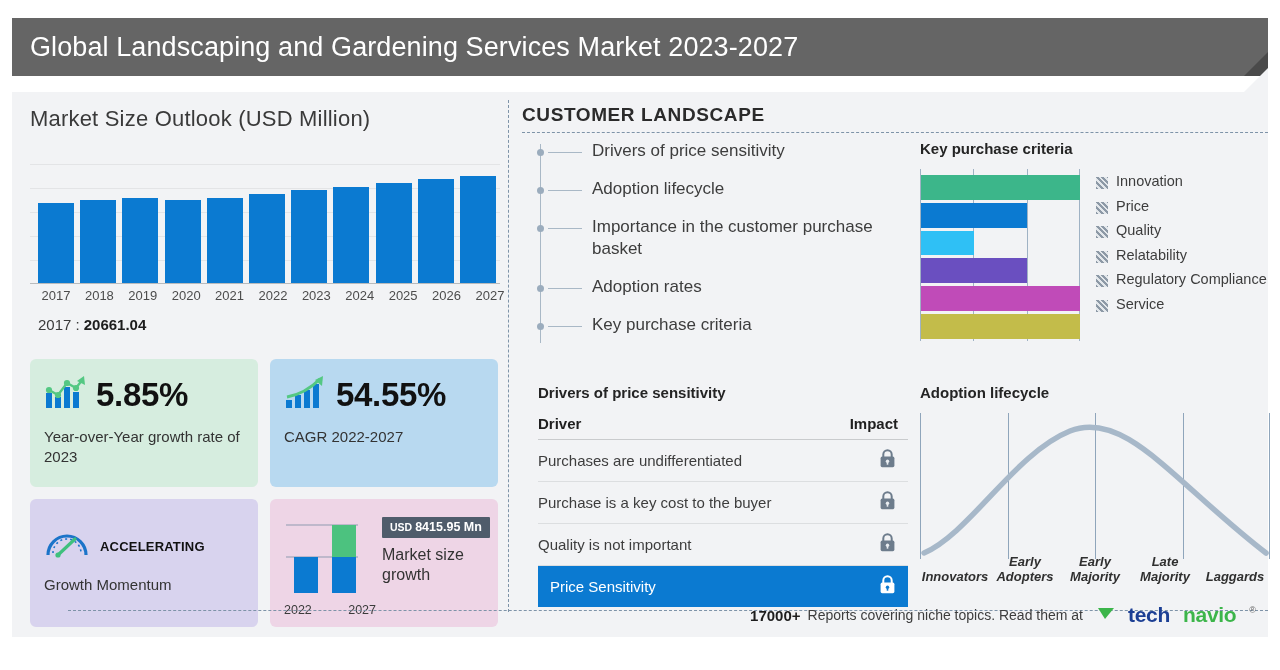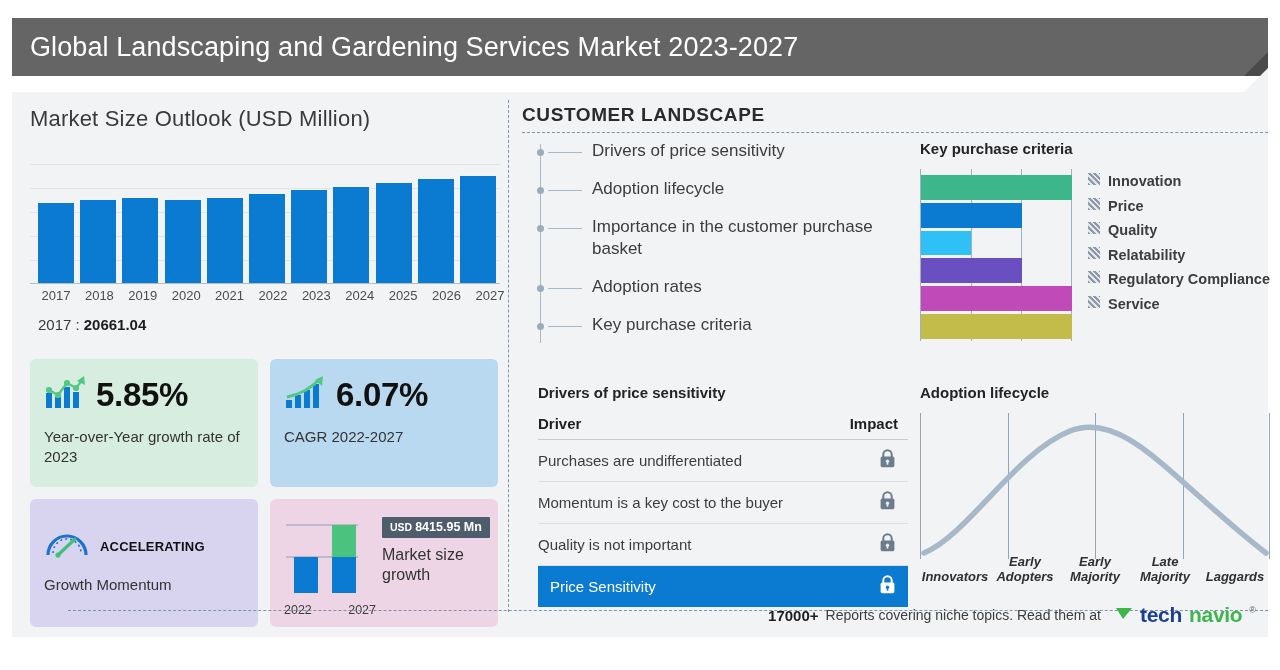--- a/index.html
+++ b/index.html
@@ -129,21 +129,21 @@
   
   .kpc { position: absolute; left: 398px; top: 36px; width: 350px; }
   .sec-title { font-size: 15px; font-weight: 700; color: #242424; }
   .kpc-body { position: relative; margin-top: 12px; display: flex; }
   .kpc-chart { position: relative; width: 160px; height: 172px; }
   .kpc-grid { position: absolute; inset: 0; }
   .kpc-grid i { position: absolute; top: 0; bottom: 0; width: 1px; background: #9fb2c4; display: block; }
   .kpc-rows { position: absolute; left: 1px; right: 0; top: 6px; bottom: 2px; display: flex; flex-direction: column; gap: 3px; }
   .kpc-bar { height: 100%; }
   .kpc-legend { margin-left: 16px; padding-top: 4px; display: flex; flex-direction: column; gap: 8.5px; }
-  .kpc-legend .li { display: flex; align-items: flex-start; gap: 8px; font-weight: bold; }
+  .kpc-legend .li { display: flex; align-items: flex-end; gap: 8px; }
   .hatch {
     width: 12px; height: 12px; flex: 0 0 12px;
     background: repeating-linear-gradient(45deg, #8d99a6 0 2px, #e3e7eb 2px 4px);
   }
   .kpc-legend .lbl { font-size: 14.5px; color: #3d3d3d; white-space: nowrap; }
 
   
   .drivers { position: absolute; left: 16px; top: 280px; width: 370px; }
   .tbl { margin-top: 14px; }
   .tbl-head { display: flex; justify-content: space-between; align-items: baseline;
@@ -162,21 +162,21 @@
   .lc-verticals i { position: absolute; top: 0; bottom: 26px; width: 1px; background: #8fa5bb; display: block; }
   .lc-labels { position: absolute; left: 0; right: 0; bottom: 0; height: 40px; display: flex; }
   .lc-labels .lc-lab { flex: 1; text-align: center; font-size: 13px; font-weight: 700;
                        color: #2f2f2f; line-height: 1.15; align-self: flex-end; font-style: italic; }
 
   
   .footer { position: absolute; left: 0; right: 0; bottom: 6px; height: 34px; }
   .foot-right { position: absolute; right: 12px; bottom: 4px; display: flex; align-items: center; gap: 7px; }
   .foot-count { font-size: 15px; font-weight: 700; color: #1d1d1d; }
   .foot-text { font-size: 14px; color: #3d3d3d; }
-  .logo { display: flex; align-items: center; gap: 7px; margin-left: 8px; }
+  .logo { display: flex; align-items: center; gap: 13px; margin-left: 8px; }
   .logo .t1 { font-size: 21px; font-weight: 700; color: #1c3f94; letter-spacing: -.3px; }
   .logo .t2 { font-size: 21px; font-weight: 700; color: #3cb54a; letter-spacing: -.3px; }
   .logo .tm { font-size: 9px; color: #6b6b6b; align-self: flex-start; margin-top: 2px; }
 </style>
 </head>
 <body>
 
 <div id="page">
 
   <div class="titlebar">
@@ -282,21 +282,21 @@
               <span>
                 <svg width="42" height="36" viewBox="0 0 42 36">
                   <rect x="2" y="25" width="6" height="8" fill="#0b7ad1"></rect>
                   <rect x="11" y="20" width="6" height="13" fill="#0b7ad1"></rect>
                   <rect x="20" y="15" width="6" height="18" fill="#0b7ad1"></rect>
                   <rect x="29" y="9" width="6" height="24" fill="#0b7ad1"></rect>
                   <path d="M3 22 C14 20, 26 14, 36 4" fill="none" stroke="#54c883" stroke-width="3"></path>
                   <polygon points="39,1 38,11 31,5" fill="#54c883"></polygon>
                 </svg>
               </span>
-              <span class="card-big">6.07%</span>
+              <span class="card-big">54.55%</span>
             </div>
             <div class="card-sub">CAGR 2022-2027</div>
           </div>
         </div>
 
         <div class="card-row">
           <div class="card card-purple">
             <div class="card-top" style="margin-top:14px">
               <span>
                 <svg width="46" height="30" viewBox="0 0 46 30">
@@ -440,21 +440,21 @@
               <div class="tbl-row">
                 <span class="cell">Purchases are undifferentiated</span>
                 <span><svg width="17" height="19" viewBox="0 0 17 19">
                     <path d="M4.3 8 V5.4 a4.2 4.2 0 0 1 8.4 0 V8" fill="none" stroke="#6d7c8c" stroke-width="2"></path>
                     <rect x="1.6" y="7.6" width="13.8" height="10.6" rx="1.6" fill="#6d7c8c"></rect>
                     <circle cx="8.5" cy="12.3" r="1.7" fill="#e9edf1"></circle>
                     <rect x="7.7" y="12.3" width="1.6" height="3.4" fill="#e9edf1"></rect>
                   </svg></span>
               </div>
               <div class="tbl-row">
-                <span class="cell">Momentum is a key cost to the buyer</span>
+                <span class="cell">Purchase is a key cost to the buyer</span>
                 <span><svg width="17" height="19" viewBox="0 0 17 19">
                     <path d="M4.3 8 V5.4 a4.2 4.2 0 0 1 8.4 0 V8" fill="none" stroke="#6d7c8c" stroke-width="2"></path>
                     <rect x="1.6" y="7.6" width="13.8" height="10.6" rx="1.6" fill="#6d7c8c"></rect>
                     <circle cx="8.5" cy="12.3" r="1.7" fill="#e9edf1"></circle>
                     <rect x="7.7" y="12.3" width="1.6" height="3.4" fill="#e9edf1"></rect>
                   </svg></span>
               </div>
               <div class="tbl-row">
                 <span class="cell">Quality is not important</span>
                 <span><svg width="17" height="19" viewBox="0 0 17 19">

